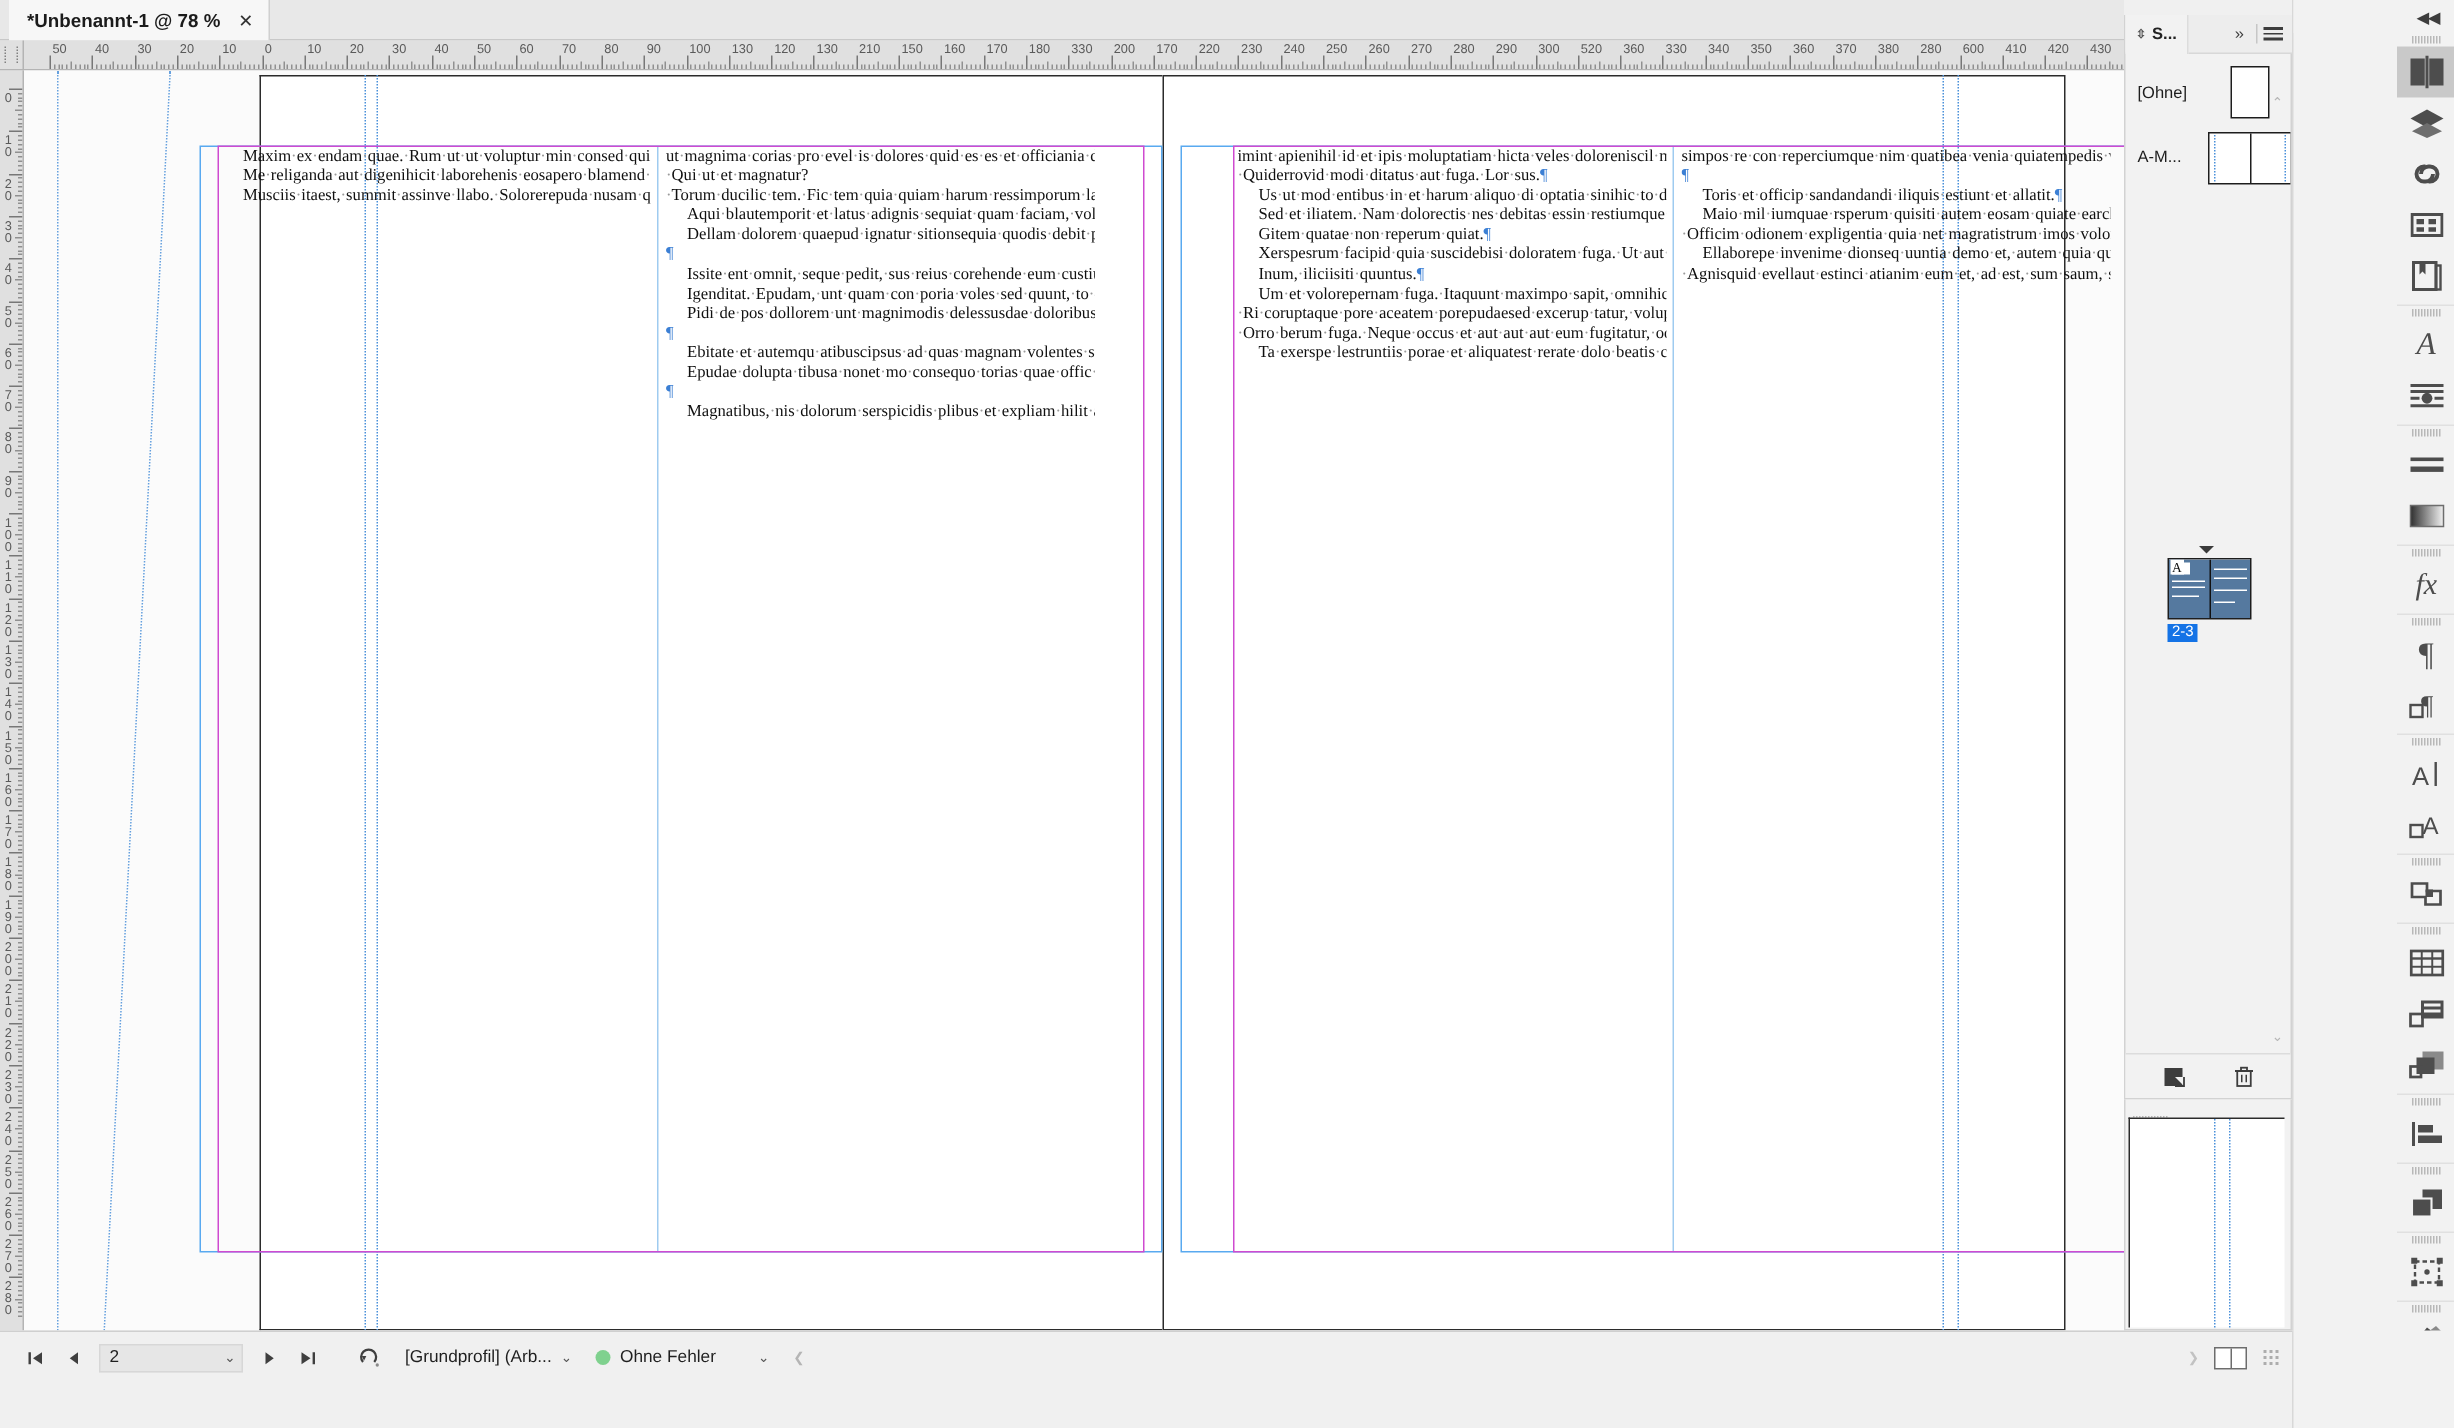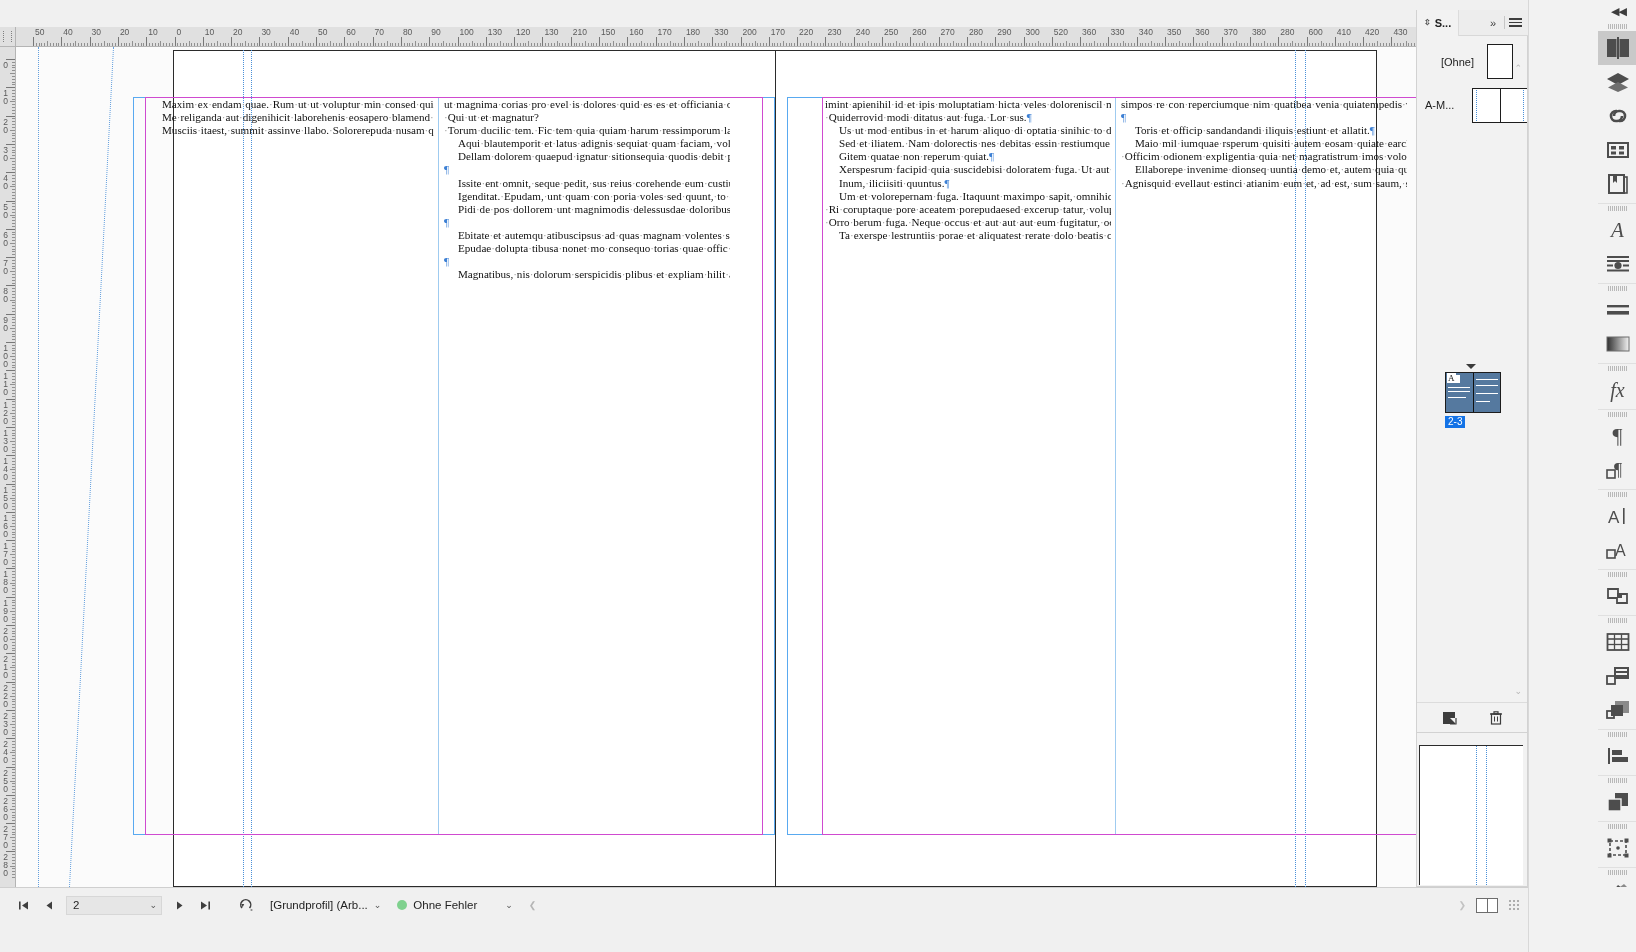--- a/index.html
+++ b/index.html
@@ -214,20 +214,26 @@
   .split-ico i { position:absolute; left:50%; top:0; bottom:0; width:1px; background:#6d6d6d; }
   .grip-dots { width:12px; height:12px; }
   .grip-dots i { display:block; float:left; width:2px; height:2px; background:#adadad; margin:1px; }
   .bottom-fill { position:absolute; left:1528px; top:887px; width:108px; height:65px; background:#f2f2f2; border-left:1px solid #d8d8d8;}
 </style>
 </head>
 <body>
 
 <div id="app">
 
+  <div class="tabbar">
+    <div class="doctab">
+      <span class="title">*Unbenannt-1 @ 78 %</span>
+      <span class="closex">✕</span>
+    </div>
+  </div>
 
   <div class="ruler-corner">
     <div class="dots"></div>
   </div>
   <div class="hruler" id="hruler">
       <div class="tick maj" style="left: 17px;"></div>
       <div class="rnum" style="left: 19px;">50</div>
       <div class="tick min" style="left: 19.83px;"></div>
       <div class="tick min" style="left: 22.66px;"></div>
       <div class="tick min" style="left: 25.49px;"></div>
@@ -1263,21 +1269,21 @@
       <span class="vbar"></span>
       <span class="hamburger" style="margin-right:7px;">
           <i></i>
           <i></i>
           <i></i>
         </span>
     </div>
 
     <div class="pages-body">
 
-      <div class="master-label" style="left:24px; top:20px;">[Ohne]</div>
+      <div class="master-label" style="left:8px; top:20px;">[Ohne]</div>
       <div class="thumb" style="left:70px; top:8px; width:26px; height:35px;"></div>
 
       <div class="master-label" style="left:8px; top:63px;">A-M...</div>
       <div class="thumb" style="left:55px; top:52px; width:56px; height:35px;">
         <div class="spine" style="left:27px;"></div>
         <div class="gl" style="left:3px;"></div>
         <div class="gl" style="left:50px;"></div>
       </div>
 
       <div class="scroll-chev" style="top:27px;">⌃</div>

